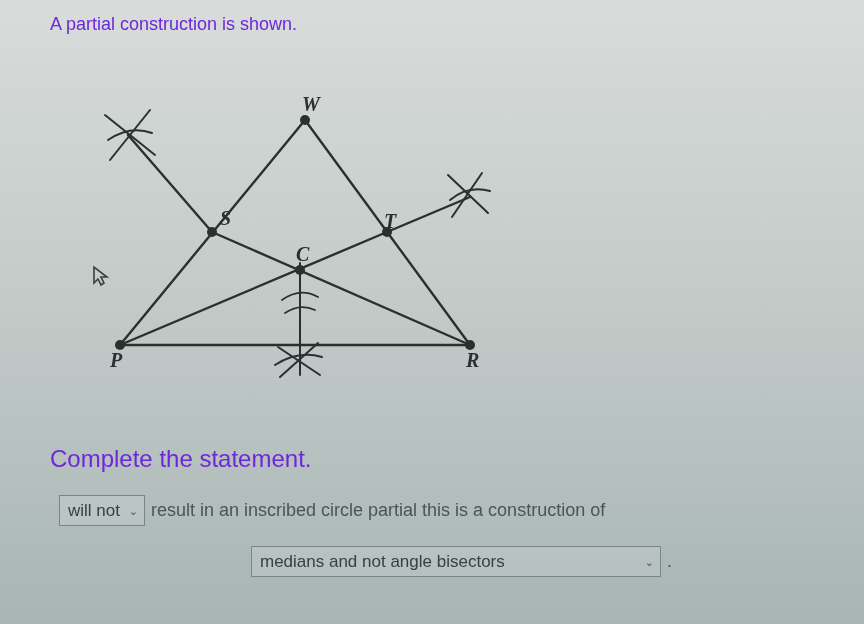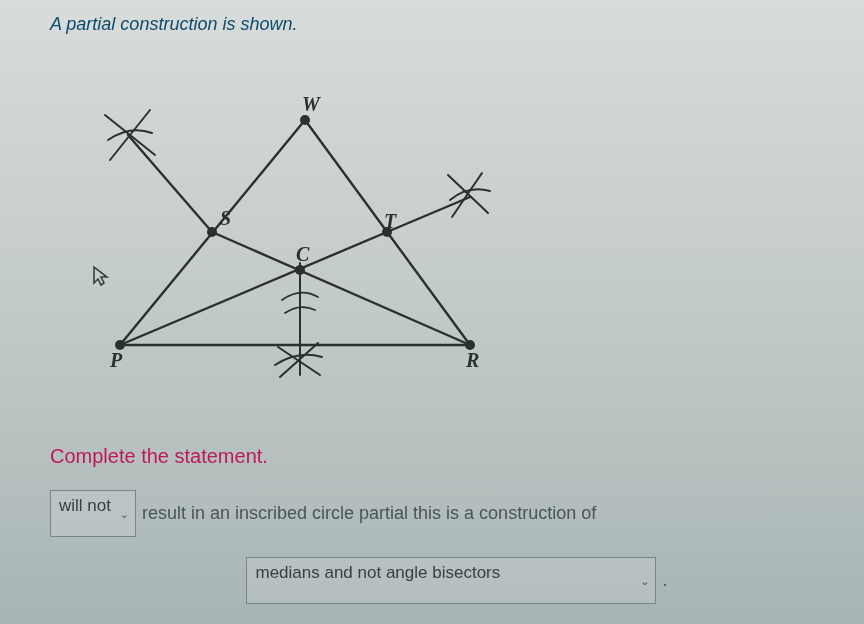--- a/index.html
+++ b/index.html
@@ -8,60 +8,60 @@
       height: 624px;
       background: linear-gradient(180deg, #d8dcda 0%, #c2cac8 50%, #a8b5b5 100%);
       font-family: Arial, sans-serif;
       padding: 14px 0 0 50px;
       color: #3a4042;
       overflow: hidden;
       position: relative;
     }
     .title {
       font-size: 18px;
-      color: #0c4a6e;
+      color: #6d28d9;
       margin-bottom: 10px;
-      font-style: italic;
     }
     .diagram-container {
       width: 480px;
       height: 340px;
       position: relative;
     }
     svg { display: block; }
     .cursor {
       position: absolute;
       left: 42px;
       top: 220px;
       font-size: 20px;
     }
     .prompt {
-      font-size: 20px;
-      color: #be185d;
+      font-size: 24px;
+      color: #6d28d9;
       margin-top: 60px;
     }
     .answer-line {
       font-size: 18px;
       color: #4a5558;
       margin-top: 22px;
       display: flex;
       align-items: center;
       gap: 6px;
       flex-wrap: wrap;
     }
     .dropdown {
       border: 1px solid #7a8588;
       background: rgba(255,255,255,0.12);
-      padding: 5px 24px 20px 8px;
+      padding: 5px 24px 4px 8px;
       font-size: 17px;
       color: #3a4042;
       position: relative;
       display: inline-flex;
       align-items: center;
       min-height: 30px;
+      margin-left: 9px;
     }
     .dropdown .chev {
       position: absolute;
       right: 6px;
       top: 50%;
       transform: translateY(-50%);
       font-size: 11px;
       color: #4a5558;
     }
     .line2 { margin-top: 20px; justify-content: center; }

